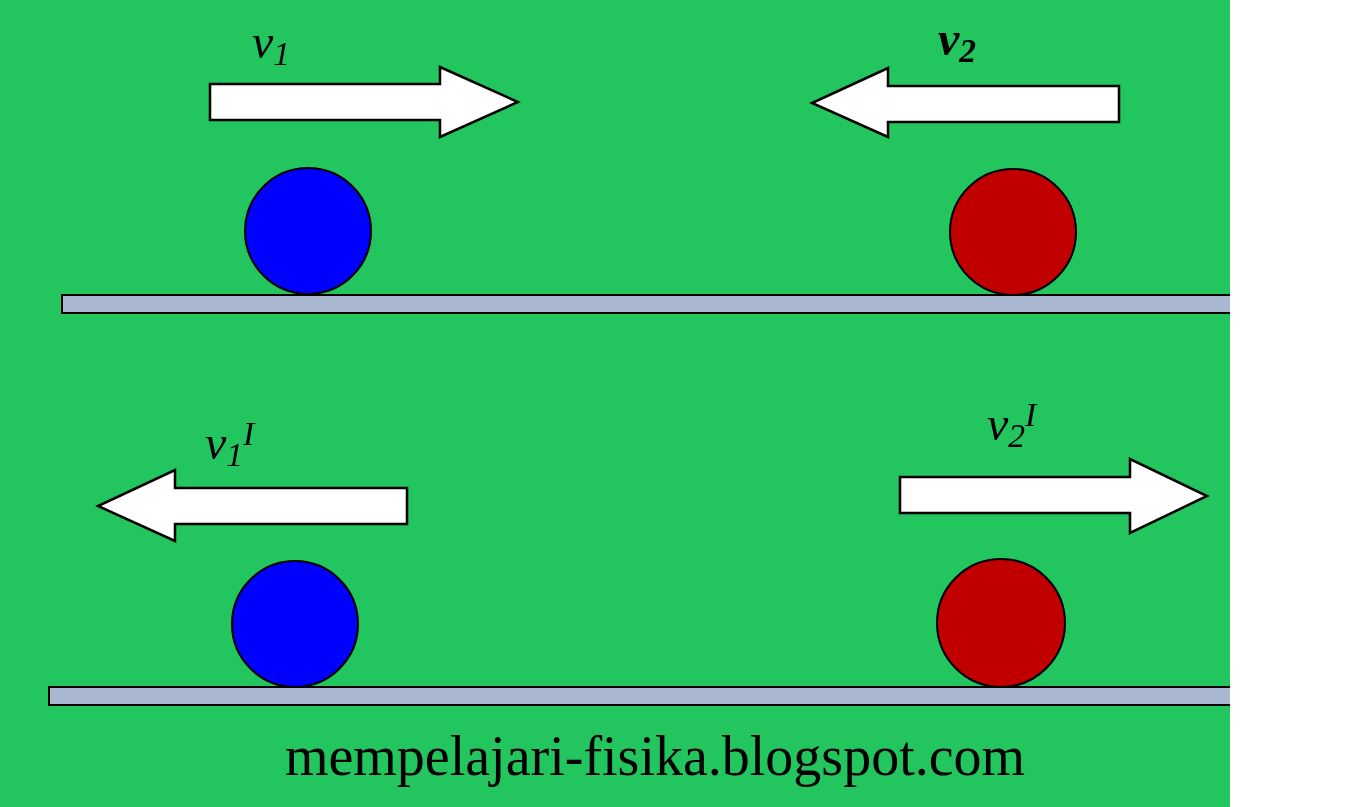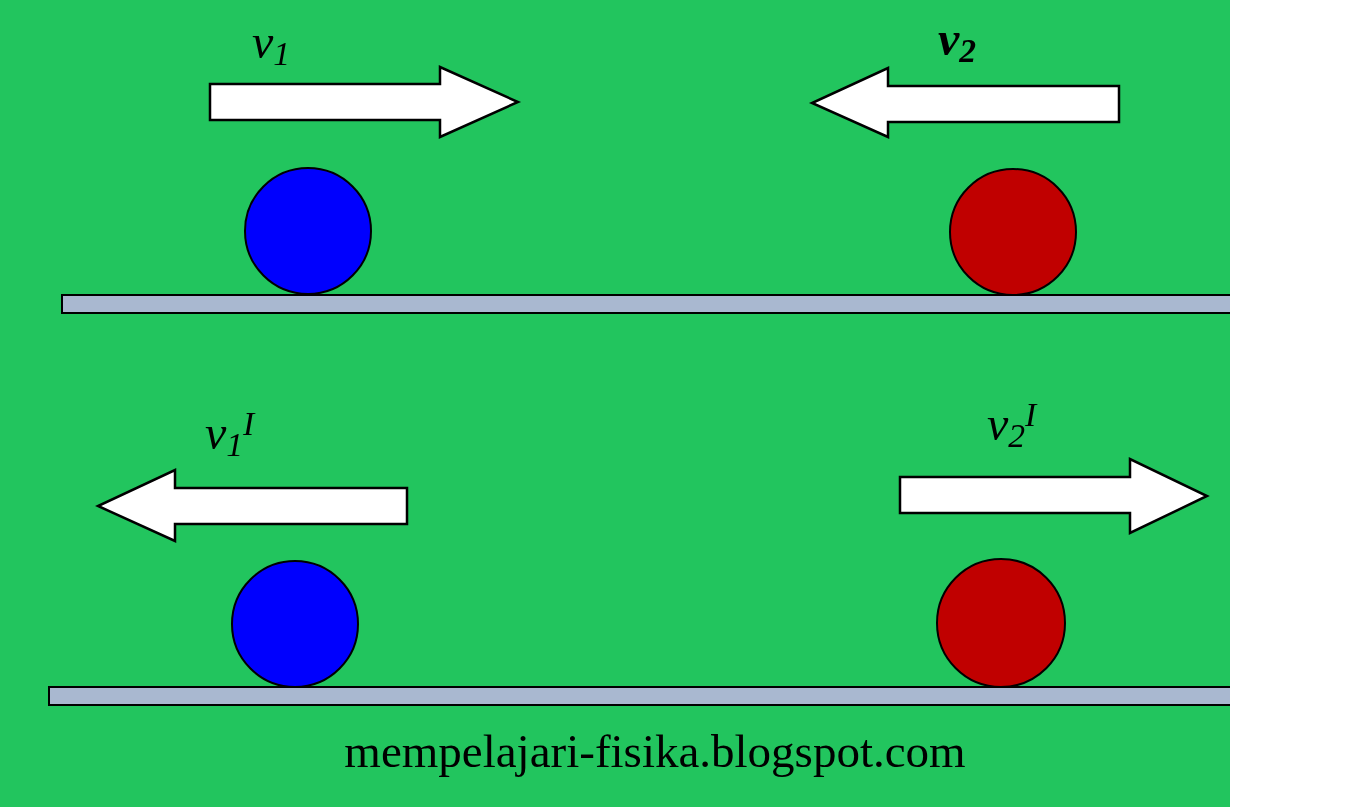--- a/index.html
+++ b/index.html
@@ -46,21 +46,21 @@
     font-size: 0.70em;
     line-height: 0;
     vertical-align: 0.42em;
   }
   .caption {
     position: absolute;
     left: 655px;
     top: 728px;
     transform: translateX(-50%);
     font-family: "Liberation Serif", serif;
-    font-size: 47px;
+    font-size: 56px;
     line-height: 1;
     color: #000000;
     white-space: nowrap;
     letter-spacing: 0px;
   }
 </style>
 </head>
 <body>
 
 <div class="canvas">
@@ -89,21 +89,21 @@
   </svg>
 
   <div class="vlabel" style="left:252px; top:18px;">
     <span>v</span><sub>1</sub><sup></sup>
   </div>
 
   <div class="vlabel" style="left:938px; top:15px;font-weight:bold;">
     <span>v</span><sub>2</sub><sup></sup>
   </div>
 
-  <div class="vlabel" style="left:205px; top:409px;">
+  <div class="vlabel" style="left:205px; top:419px;">
     <span>v</span><sub>1</sub><sup>I</sup>
   </div>
 
   <div class="vlabel" style="left:987px; top:400px;font-family:Liberation Serif, serif;">
     <span>v</span><sub>2</sub><sup>I</sup>
   </div>
 
   <div class="caption">mempelajari-fisika.blogspot.com</div>
 
 </div>

